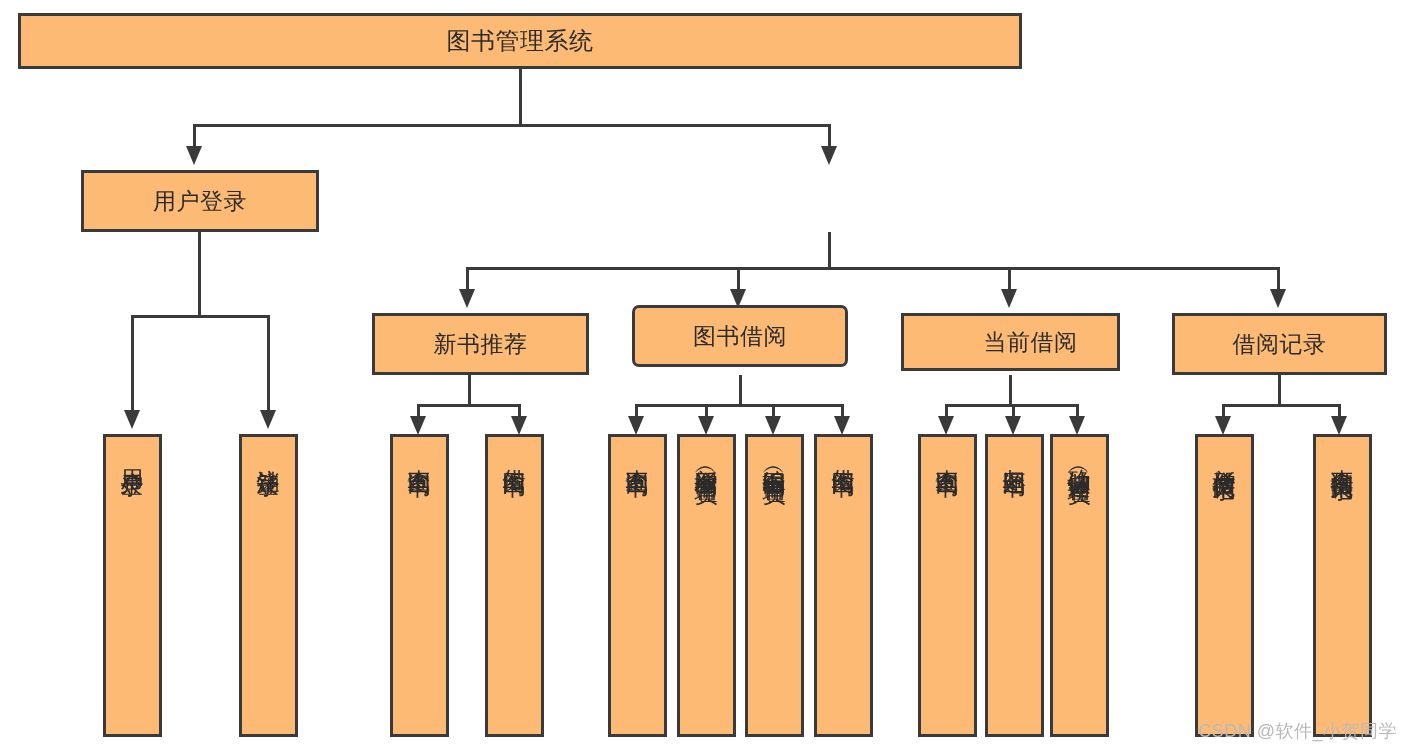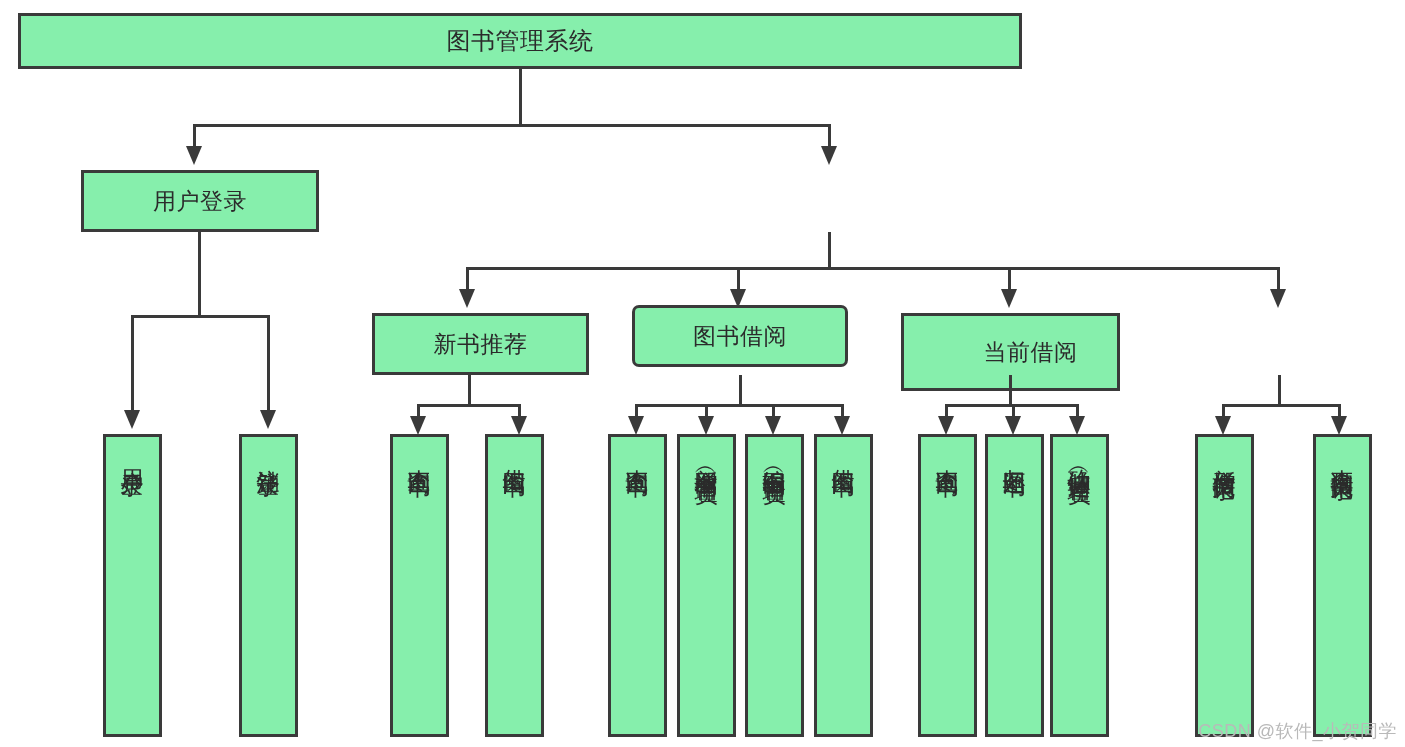--- a/index.html
+++ b/index.html
@@ -15,21 +15,21 @@
     width: 1405px;
     height: 747px;
     background: #ffffff;
     overflow: hidden;
   }
   
   .node {
     position: absolute;
     box-sizing: border-box;
     border: 3px solid #3a3a3a;
-    background: #86efac;
+    background: #fdba74;
     display: flex;
     align-items: center;
     justify-content: center;
     color: #2b2b2b;
   }
   .node .label {
     font-size: 23px;
     line-height: 1.15;
     letter-spacing: 0.5px;
     white-space: nowrap;
@@ -119,22 +119,25 @@
 
   <div class="vline" style="left:1277px; top:267px; width:3px; height:22px;"></div>
   <div class="arrow" style="left:1270px; top:289px;"></div>
 
   <div class="node" style="left:372px; top:313px; width:217px; height:62px;">
     <span class="label">新书推荐</span>
   </div>
   <div class="node" style="left:632px; top:305px; width:216px; height:62px;border-radius:7px;">
     <span class="label">图书借阅</span>
   </div>
-  <div class="node" style="left:901px; top:313px; width:219px; height:78px;padding-left:40px;">
+  <div class="node" style="left:901px; top:313px; width:219px; height:58px;padding-left:40px;">
     <span class="label">当前借阅</span>
+  </div>
+  <div class="node" style="left:1172px; top:313px; width:215px; height:62px;">
+    <span class="label">借阅记录</span>
   </div>
 
   <div class="vline" style="left:468px; top:375px; width:3px; height:32px;"></div>
   <div class="hline" style="left:417px; top:404px; width:104px; height:3px;"></div>
   <div class="vline" style="left:417px; top:404px; width:3px; height:12px;"></div>
   <div class="arrow" style="left:410px; top:416px;"></div>
   <div class="vline" style="left:518px; top:404px; width:3px; height:12px;"></div>
   <div class="arrow" style="left:511px; top:416px;"></div>
 
   <div class="vline" style="left:739px; top:375px; width:3px; height:32px;"></div>

